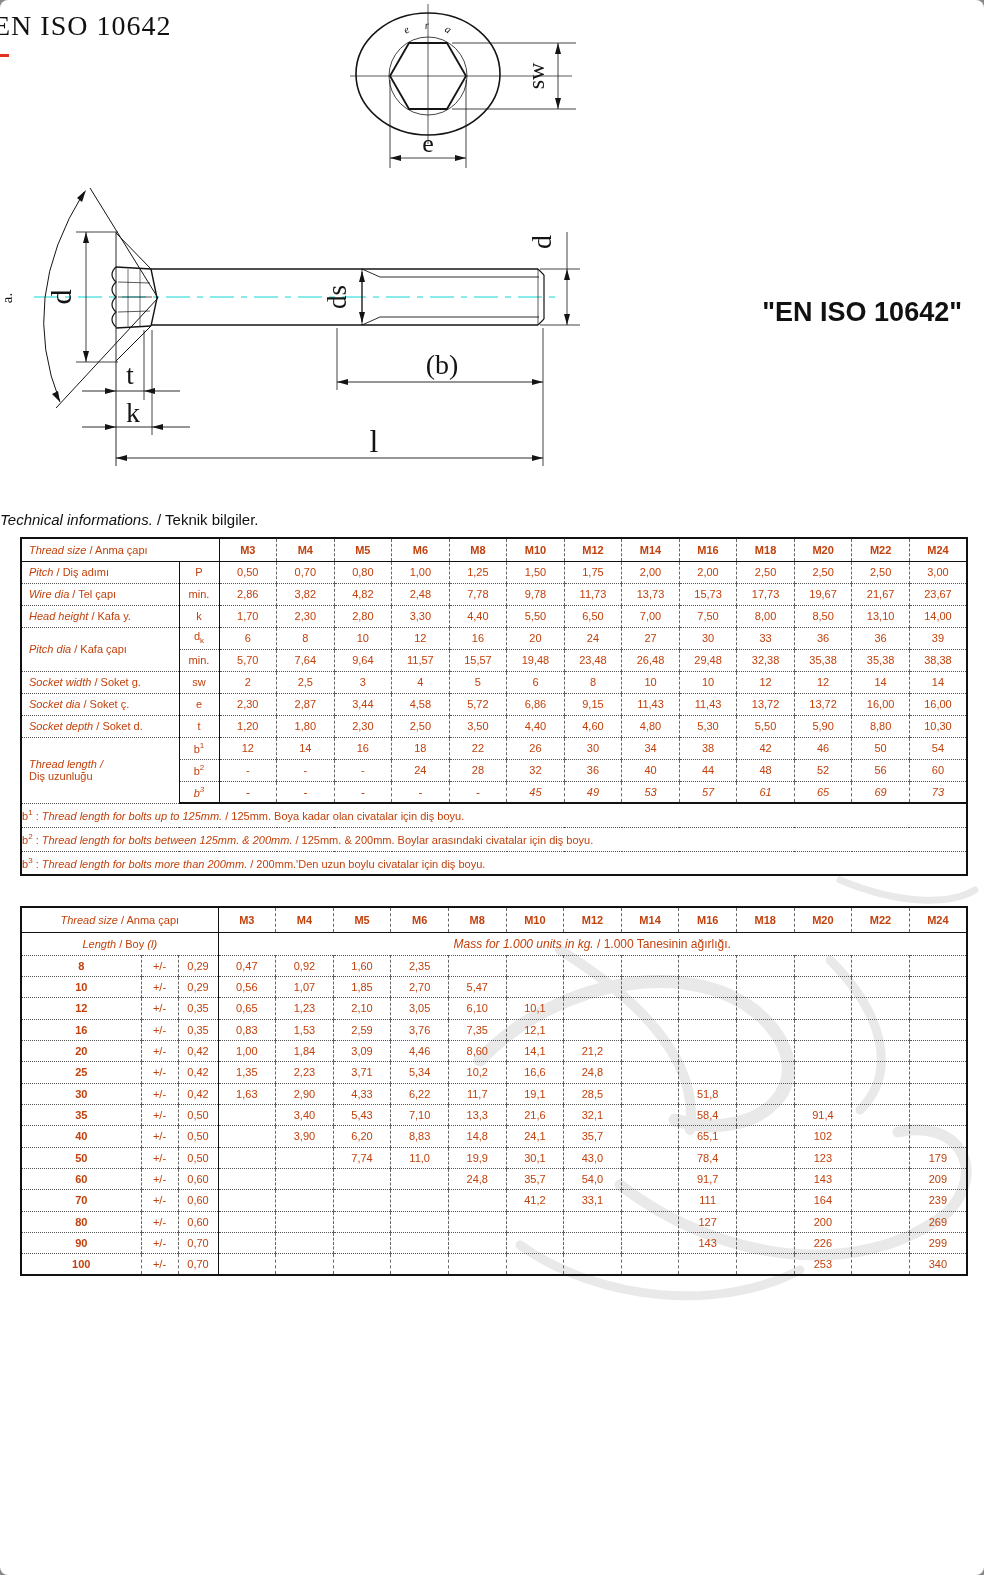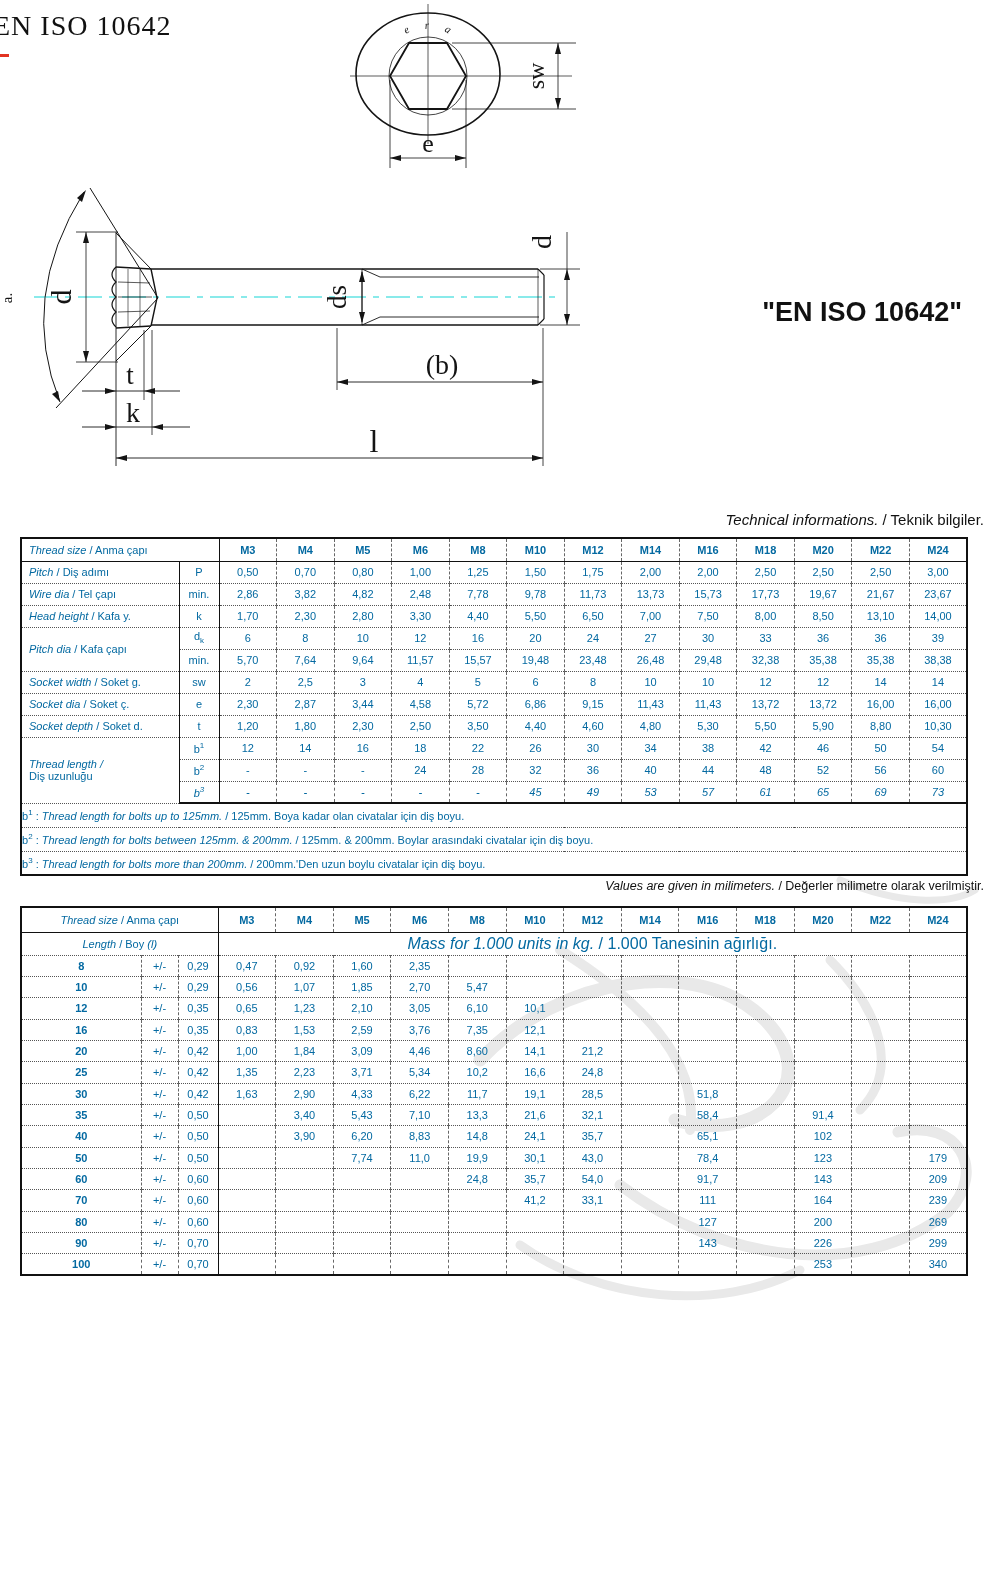--- a/index.html
+++ b/index.html
@@ -1,33 +1,33 @@
 <!DOCTYPE html>
 <html><head>
 <meta charset="utf-8">
 <style>
   html,body{margin:0;padding:0;background:#888;}
   #page{position:relative;width:984px;height:1575px;background:#ffffff;overflow:hidden;
-        font-family:"Liberation Sans",sans-serif;color:#111;}
+        font-family:"Liberation Sans",sans-serif;color:#111;border-radius:8px;}
   .abs{position:absolute;}
   #title-left{left:-7px;top:10px;font-family:"Liberation Serif",serif;font-size:28px;letter-spacing:1px;}
   #red-mark{left:0;top:54px;width:9px;height:3px;background:#e23322;}
   #title-right{right:22px;top:297px;font-size:27px;font-weight:bold;}
   #subtitles{right:22px;top:398px;text-align:right;font-size:16px;line-height:29px;width:440px;}
   #subtitles .st-en{font-style:italic;}
   #subtitles .st-tr{font-weight:bold;}
-  .caption{left:0;right:0;text-align:right;}
+  .caption{left:0;right:0;text-align:left;}
   #caption1{top:511px;font-size:15px;}
   #caption2{top:879px;font-size:12.5px;}
   .cap-en{font-style:italic;}
   svg text{fill:#141414;}
   .dimtxt{font-family:"Liberation Serif",serif;}
   
   table.dt{position:absolute;border-collapse:collapse;table-layout:fixed;background:transparent;
-           border:2.5px solid #111;color:#0369a1;font-family:"Liberation Sans",sans-serif;}
+           border:2.5px solid #111;color:#c2410c;font-family:"Liberation Sans",sans-serif;}
   table.dt td{border-right:1px dashed #666;border-bottom:1px dotted #555;text-align:center;
               font-size:11px;padding:0;white-space:nowrap;overflow:hidden;}
   table.dt td:last-child{border-right:none;}
   .hd{font-weight:bold;font-size:12px;border-bottom:1.6px solid #111 !important;}
   .lbl{text-align:left !important;padding-left:7px !important;font-size:11.5px;}
   .ctr{text-align:center !important;padding-left:0 !important;}
   .sol2r{border-right:1.8px solid #111 !important;}
   .sol1r{border-right:1px solid #111 !important;}
   .sepb{border-bottom:2px solid #111 !important;font-style:italic;}
   .fn{text-align:left !important;padding-left:5px;font-size:11px;}
@@ -397,23 +397,20 @@
         </tr>
         <tr class="fnrow">
           <td class="fn" colspan="15">b<sup>2</sup> : <i>Thread length for bolts between 125mm. &amp; 200mm.</i> / 125mm. &amp; 200mm. Boylar arasındaki civatalar için diş boyu.</td>
         </tr>
         <tr class="fnrow">
           <td class="fn" colspan="15">b<sup>3</sup> : <i>Thread length for bolts more than 200mm.</i> / 200mm.'Den uzun boylu civatalar için diş boyu.</td>
         </tr>
       </tbody>
   </table>
 
-  <div id="caption2" class="abs caption">
-    <span class="cap-en">Values are given in milimeters.</span><span> / Değerler milimetre olarak verilmiştir.</span>
-  </div>
 
   <table id="t2" class="dt">
     <colgroup>
         <col style="width:120px">
         <col style="width:37px">
         <col style="width:40px">
       <col>
         <col>
         <col>
         <col>
@@ -439,21 +436,21 @@
           <td class="hd">M12</td>
           <td class="hd">M14</td>
           <td class="hd">M16</td>
           <td class="hd">M18</td>
           <td class="hd">M20</td>
           <td class="hd">M22</td>
           <td class="hd">M24</td>
         </tr>
         <tr class="shrow">
           <td class="sol2r" colspan="3"><i>Length</i> / Boy <i>(l)</i></td>
-          <td colspan="13" style="font-size: 16px;"><i>Mass for 1.000 units in kg.</i> / 1.000 Tanesinin ağırlığı.</td>
+          <td colspan="13" style="font-size: 12px;"><i>Mass for 1.000 units in kg.</i> / 1.000 Tanesinin ağırlığı.</td>
         </tr>
         <tr>
           <td class="len">8</td>
           <td class="pm">+/-</td>
           <td class="sol2r">0,29</td>
           <td>0,47</td>
           <td>0,92</td>
           <td>1,60</td>
           <td>2,35</td>
           <td></td>

